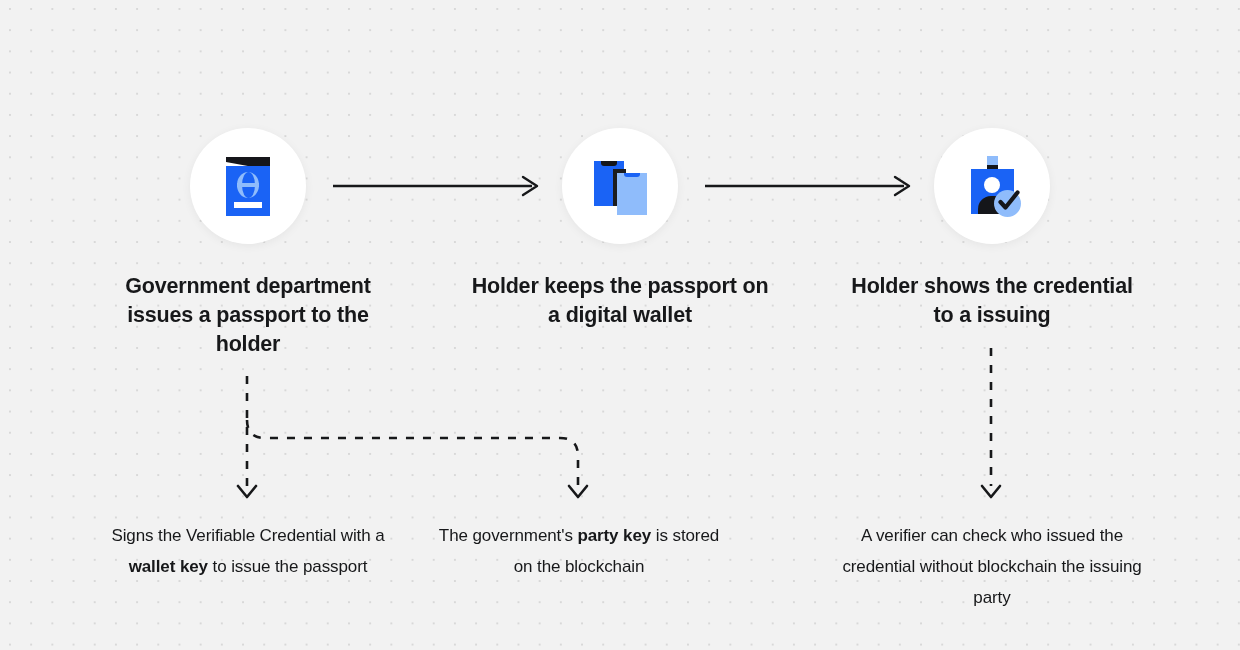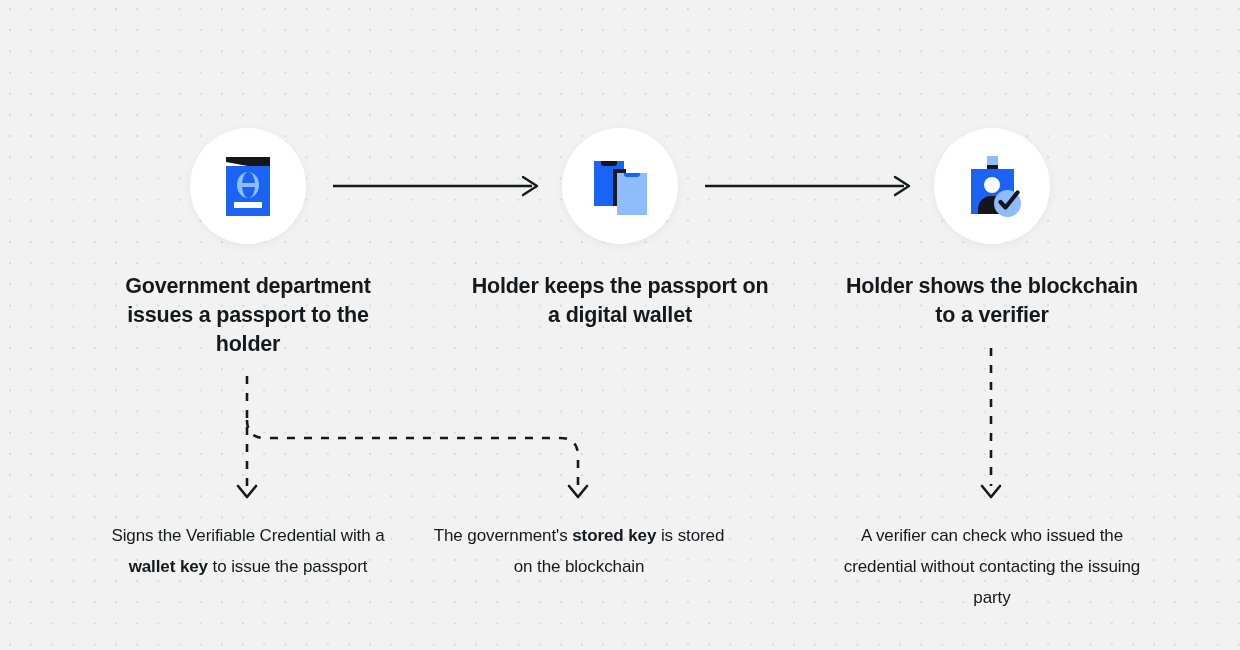--- a/index.html
+++ b/index.html
@@ -271,19 +271,19 @@
       <div class="id-shoulders"></div>
       <div class="id-check-circle"></div>
       <svg class="id-check-mark" viewBox="0 0 24 24" xmlns="http://www.w3.org/2000/svg">
         <polyline points="3.5,13 8.5,18.5 20.5,3.5" fill="none" stroke="#15161a" stroke-width="4.2" stroke-linecap="round" stroke-linejoin="round"></polyline>
       </svg>
     </div>
   </div>
 
   <div class="heading heading-2">Holder keeps the passport on a digital wallet</div>
   <div class="heading heading-1">Government department issues a passport to the holder</div>
-  <div class="heading heading-3">Holder shows the blockchain to a verifier</div>
+  <div class="heading heading-3">Holder shows the credential to a issuing</div>
 
   <div class="caption caption-1">Signs the Verifiable Credential with a <b>wallet key</b> to issue the passport</div>
-  <div class="caption caption-2">The government's <b>stored key</b> is stored on the blockchain</div>
-  <div class="caption caption-3">A verifier can check who issued the credential without contacting the issuing party</div>
+  <div class="caption caption-2">The government's <b>party key</b> is stored on the blockchain</div>
+  <div class="caption caption-3">A verifier can check who issued the credential without blockchain the issuing party</div>
 
 </div>
 
 </body></html>

